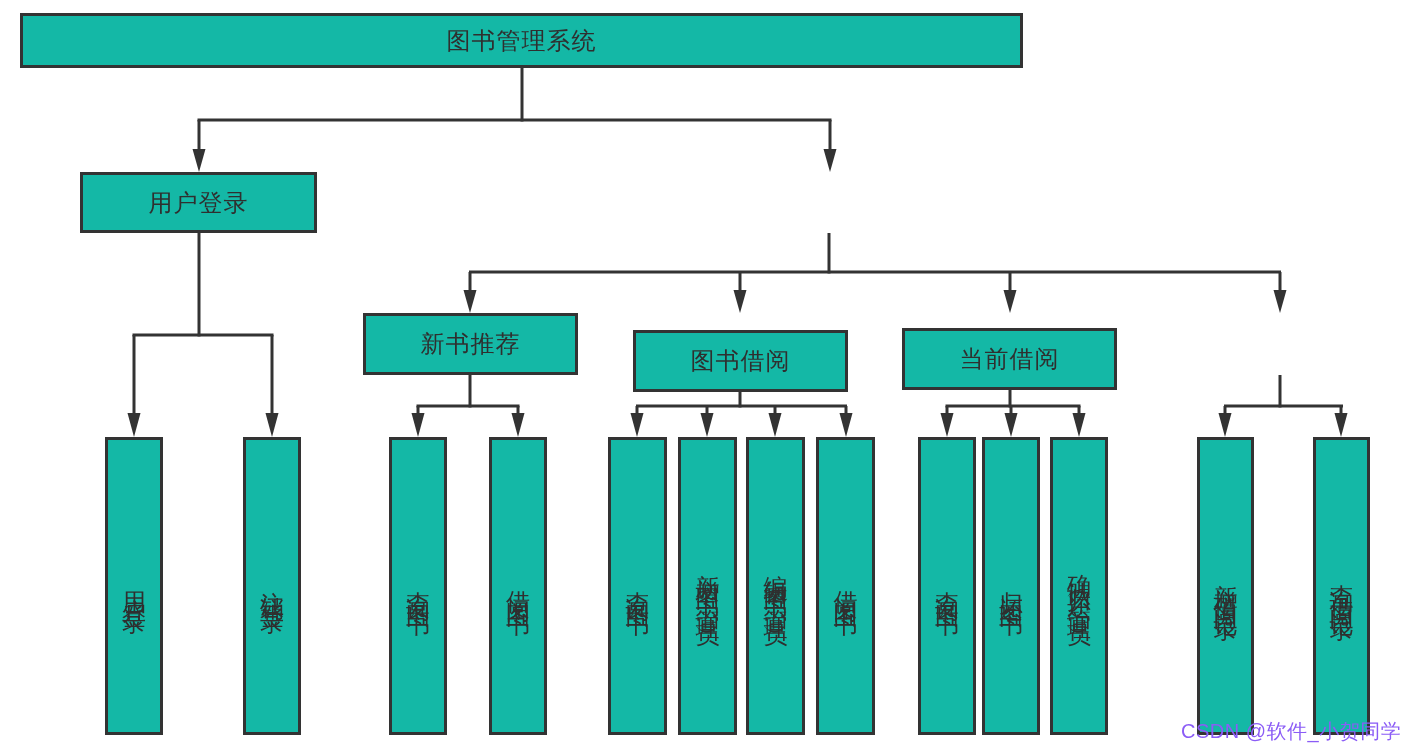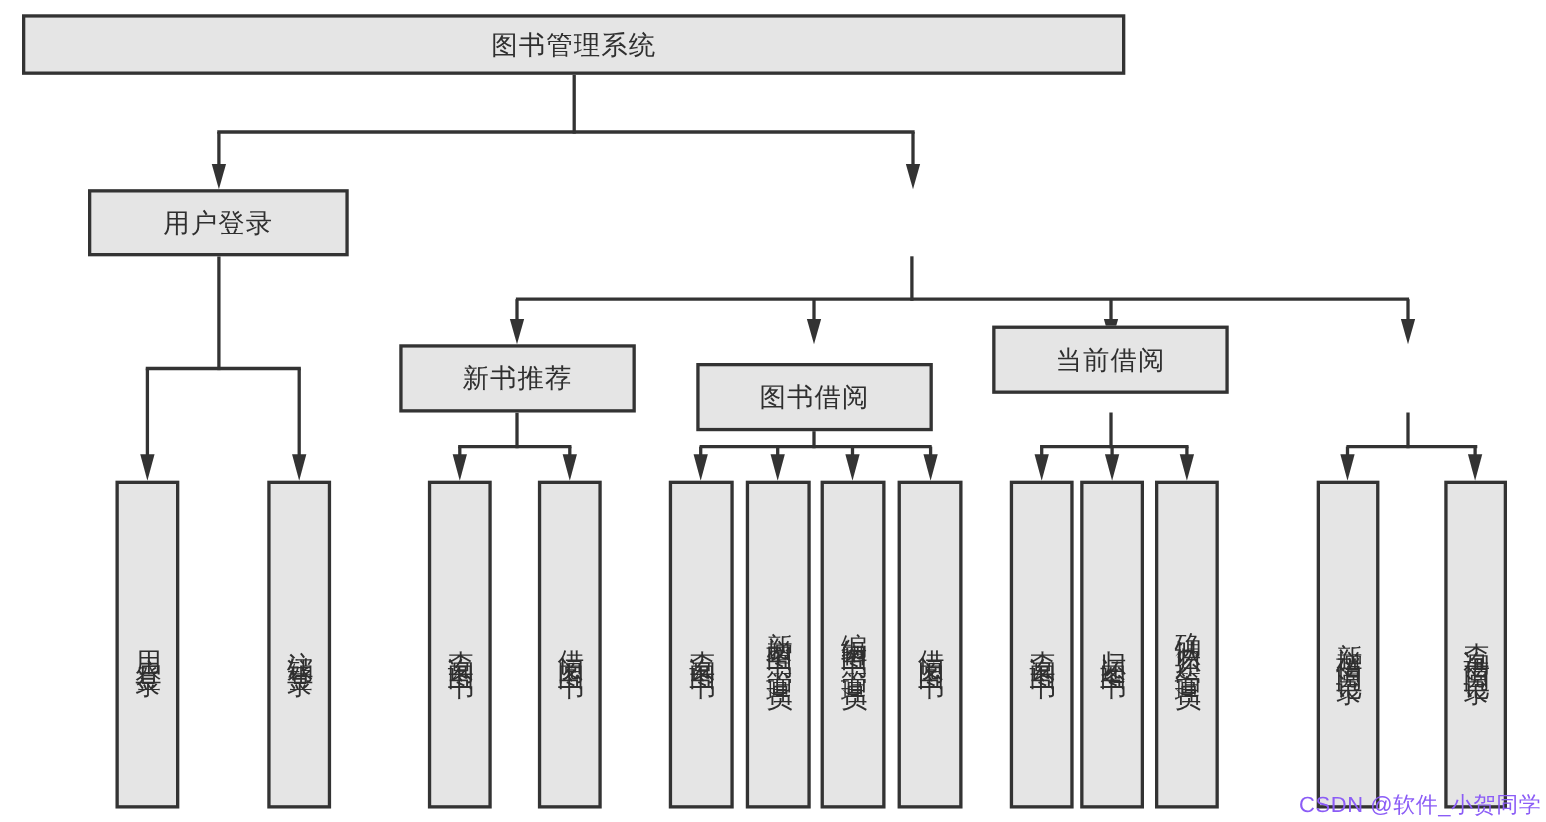--- a/index.html
+++ b/index.html
@@ -4,21 +4,21 @@
 <style>
   html,body{margin:0;padding:0;}
   body{background:#ffffff;font-family:"Liberation Sans","DejaVu Sans",sans-serif;}
   .stage{
     position:relative;width:1405px;height:747px;background:#ffffff;overflow:hidden;
   }
   .wires{position:absolute;left:0;top:0;width:1405px;height:747px;}
   .wires line{stroke:#333333;stroke-width:3;}
   .wires polygon{fill:#333333;stroke:none;}
   .node{
-    position:absolute;box-sizing:border-box;border:3px solid #333333;background:#e5e5e5;
+    position:absolute;box-sizing:border-box;border:3px solid #333333;background:#14b8a6;
     display:flex;align-items:center;justify-content:center;
     color:#2f2f2f;
   }
   .node.h{font-size:24px;letter-spacing:1px;white-space:nowrap;}
   .node.v{
     writing-mode:vertical-rl;text-orientation:mixed;
     font-size:24px;letter-spacing:7px;line-height:1;
   }
   .watermark{
     position:absolute;left:1181px;top:718px;width:220px;
@@ -105,21 +105,21 @@
       <polygon points="1334.5,413 1347.5,413 1341,437"></polygon>
     </g>
   </svg>
 
   <div class="node h" style="left:20px;top:13px;width:1003px;height:55px">图书管理系统</div>
 
   <div class="node h" style="left:80px;top:172px;width:237px;height:61px">用户登录</div>
 
   <div class="node h" style="left:363px;top:313px;width:215px;height:62px">新书推荐</div>
   <div class="node h" style="left:633px;top:330px;width:215px;height:62px">图书借阅</div>
-  <div class="node h" style="left:902px;top:296px;width:215px;height:62px">当前借阅</div>
+  <div class="node h" style="left:902px;top:328px;width:215px;height:62px">当前借阅</div>
 
   <div class="node v" style="left:105px;top:437px;width:58px;height:298px">用户登录</div>
   <div class="node v" style="left:243px;top:437px;width:58px;height:298px">注销登录</div>
 
   <div class="node v" style="left:389px;top:437px;width:58px;height:298px">查询图书</div>
   <div class="node v" style="left:489px;top:437px;width:58px;height:298px">借阅图书</div>
 
   <div class="node v" style="left:608px;top:437px;width:59px;height:298px">查询图书</div>
   <div class="node v" style="left:678px;top:437px;width:59px;height:298px">新增图书（管理员）</div>
   <div class="node v" style="left:746px;top:437px;width:59px;height:298px">编辑图书（管理员）</div>

